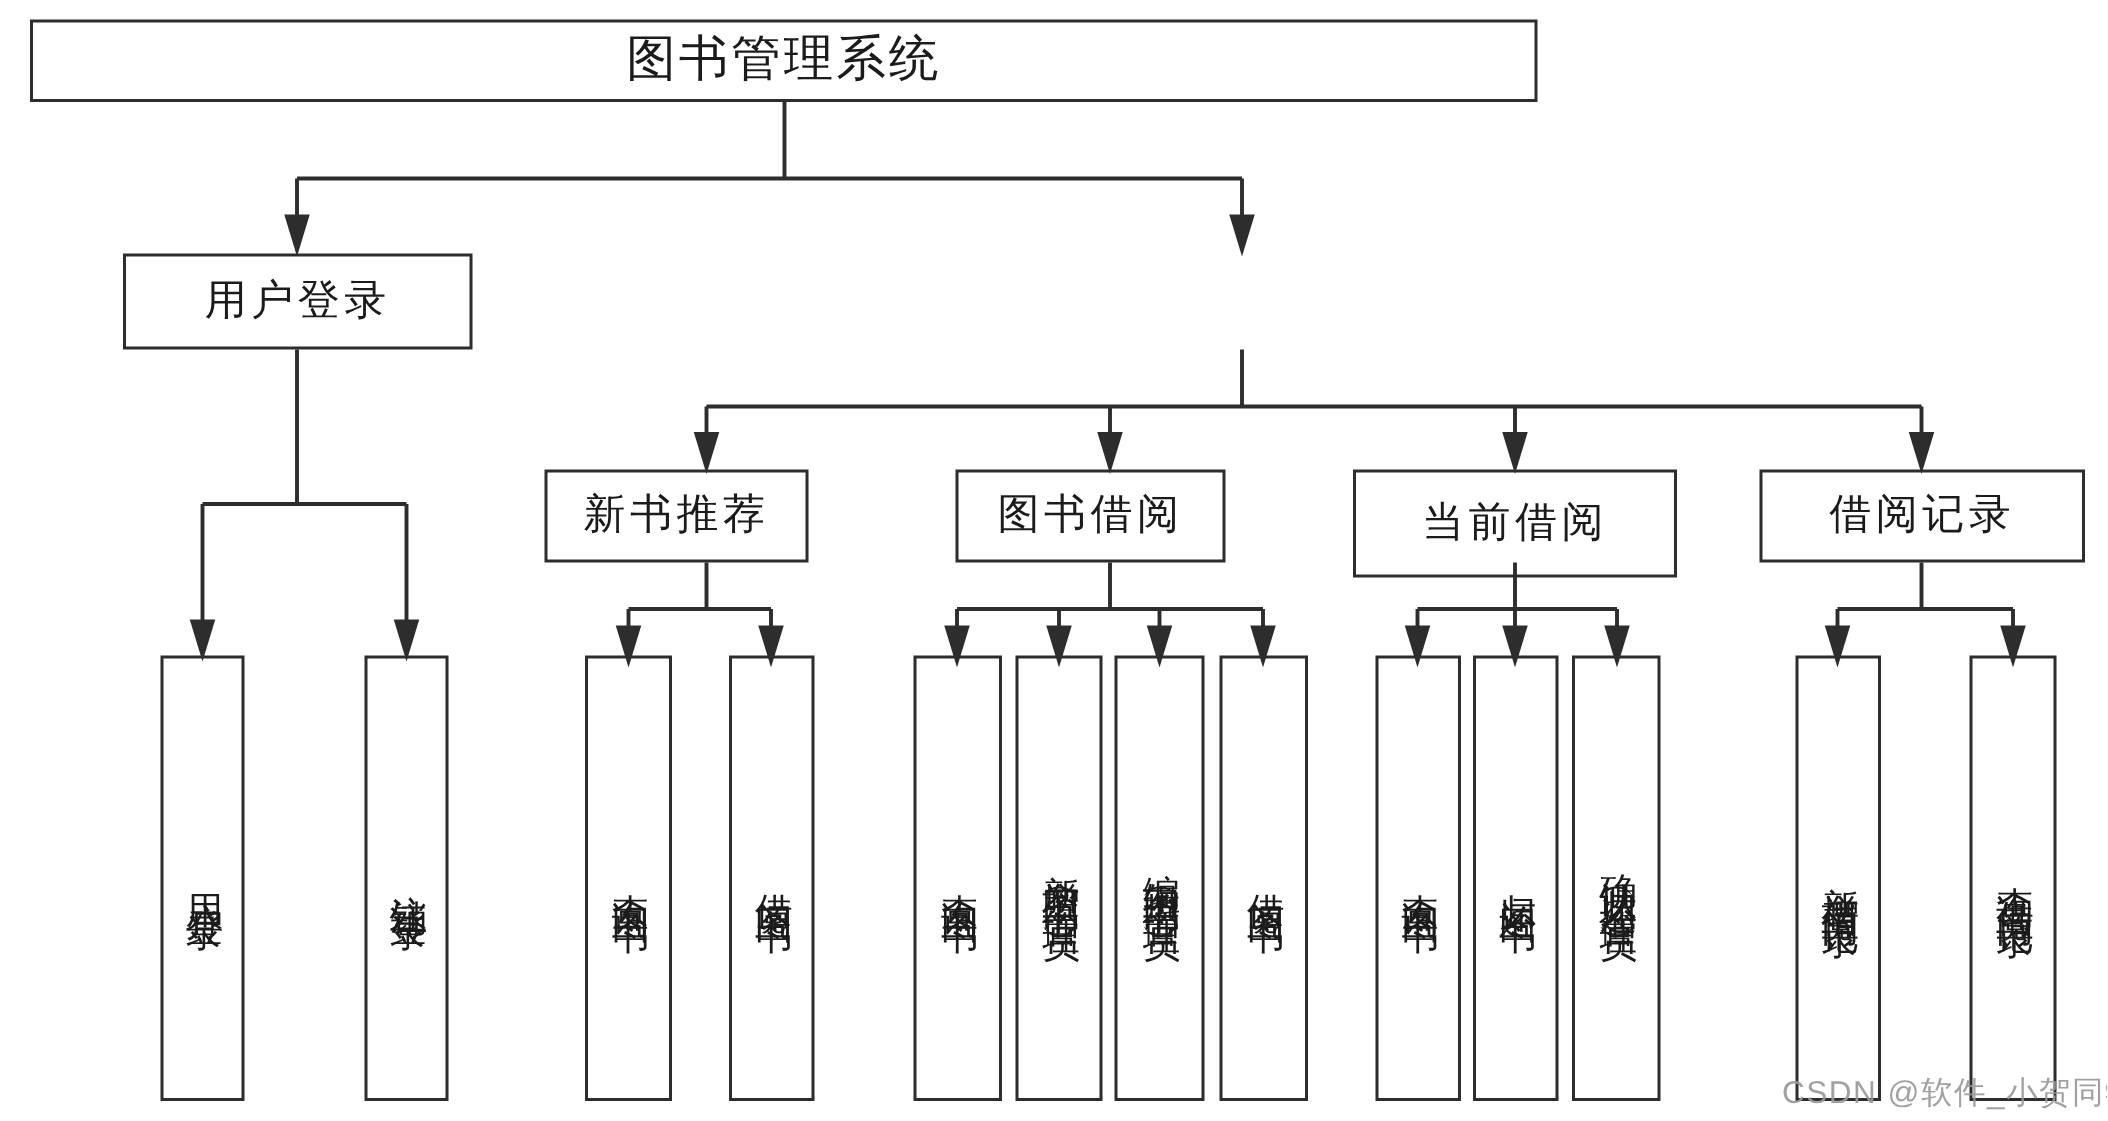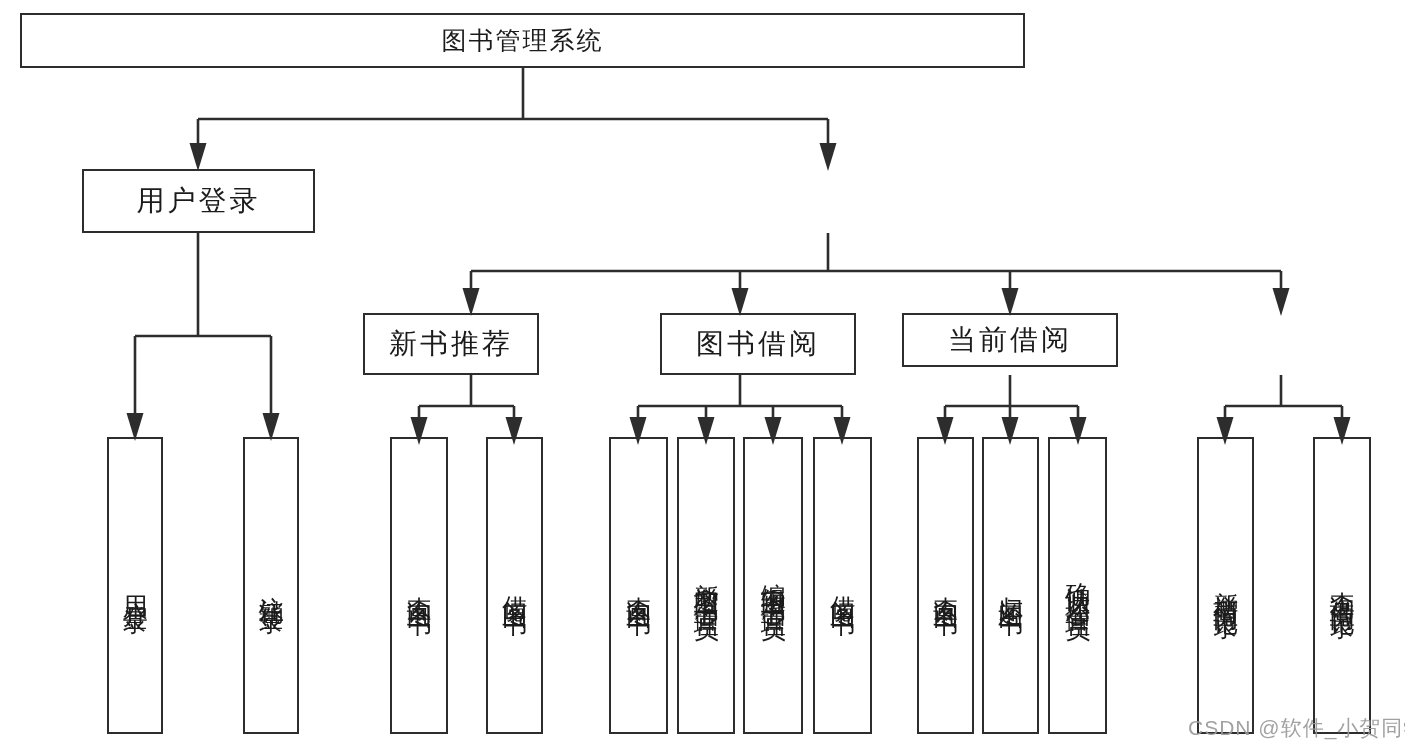--- a/index.html
+++ b/index.html
@@ -9,21 +9,21 @@
     color:#1b1b1b; overflow:hidden;
   }
   .connector-layer { position:absolute; left:0; top:0; z-index:0; }
   .node {
     position:absolute; box-sizing:border-box; z-index:1;
     border:2.5px solid #2d2d2d; background:transparent;
     display:flex; align-items:center; justify-content:center;
     text-align:center; line-height:1.1;
   }
   .node.h  { font-size:28px; letter-spacing:3px; }
-  .node.root { font-size:25px; letter-spacing:2px; }
+  .node.root { font-size:33px; letter-spacing:2px; }
   .node.v {
     font-size:25px; letter-spacing:5px;
     writing-mode:vertical-rl; text-orientation:mixed;
   }
   .watermark {
     position:absolute; z-index:2; left:1188px; top:714px;
     font-size:21px; letter-spacing:1px; color:#9a9a9a; opacity:0.92;
     font-family:"Liberation Sans","DejaVu Sans",sans-serif;
     white-space:nowrap;
   }
@@ -88,22 +88,23 @@
     <polygon points="1216.5,417 1233.5,417 1225,445"></polygon>
     <line x1="1342" y1="406" x2="1342" y2="423"></line>
     <polygon points="1333.5,417 1350.5,417 1342,445"></polygon>
   </svg>
 
   <div class="node h root" style="left:20px;top:13px;width:1005px;height:55px">图书管理系统</div>
 
   <div class="node h" style="left:82px;top:169px;width:233px;height:64px">用户登录</div>
 
   <div class="node h" style="left:363px;top:313px;width:176px;height:62px">新书推荐</div>
-  <div class="node h" style="left:660px;top:313px;width:196px;height:62px">图书借阅</div>
-  <div class="node h" style="left:902px;top:313px;width:216px;height:54px">当前借阅</div>
+  <div class="node h" style="left:637px;top:313px;width:180px;height:62px">图书借阅</div>
+  <div class="node h" style="left:902px;top:313px;width:216px;height:72px">当前借阅</div>
+  <div class="node h" style="left:1173px;top:313px;width:217px;height:62px">借阅记录</div>
 
   <div class="node v" style="left:107px;top:437px;width:56px;height:297px">用户登录</div>
   <div class="node v" style="left:243px;top:437px;width:56px;height:297px">注销登录</div>
 
   <div class="node v" style="left:390px;top:437px;width:58px;height:297px">查询图书</div>
   <div class="node v" style="left:486px;top:437px;width:57px;height:297px">借阅图书</div>
 
   <div class="node v" style="left:609px;top:437px;width:59px;height:297px">查询图书</div>
   <div class="node v" style="left:677px;top:437px;width:58px;height:297px">新增图书（管理员）</div>
   <div class="node v" style="left:743px;top:437px;width:60px;height:297px">编辑图书（管理员）</div>

